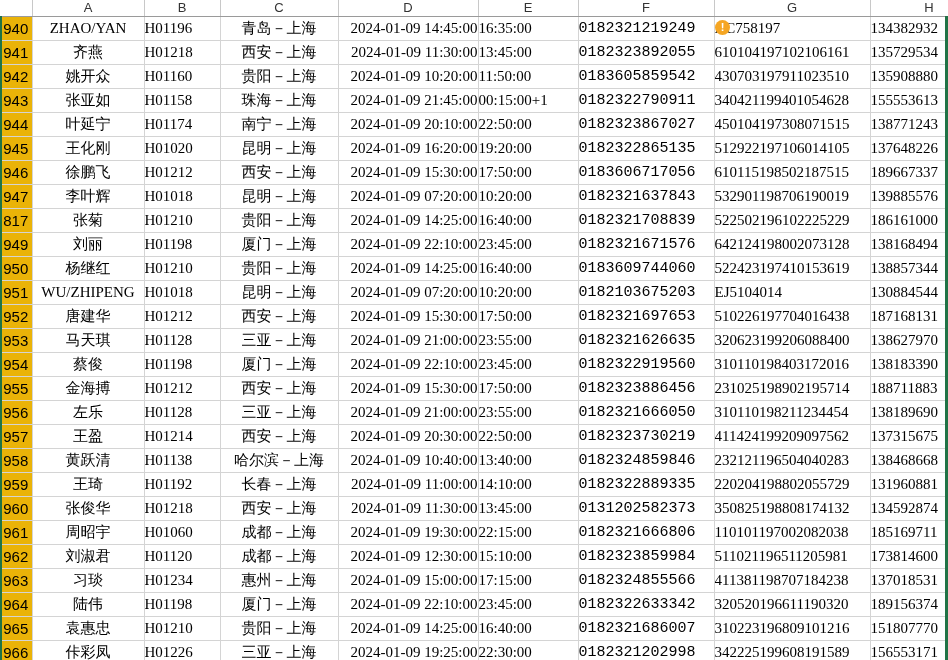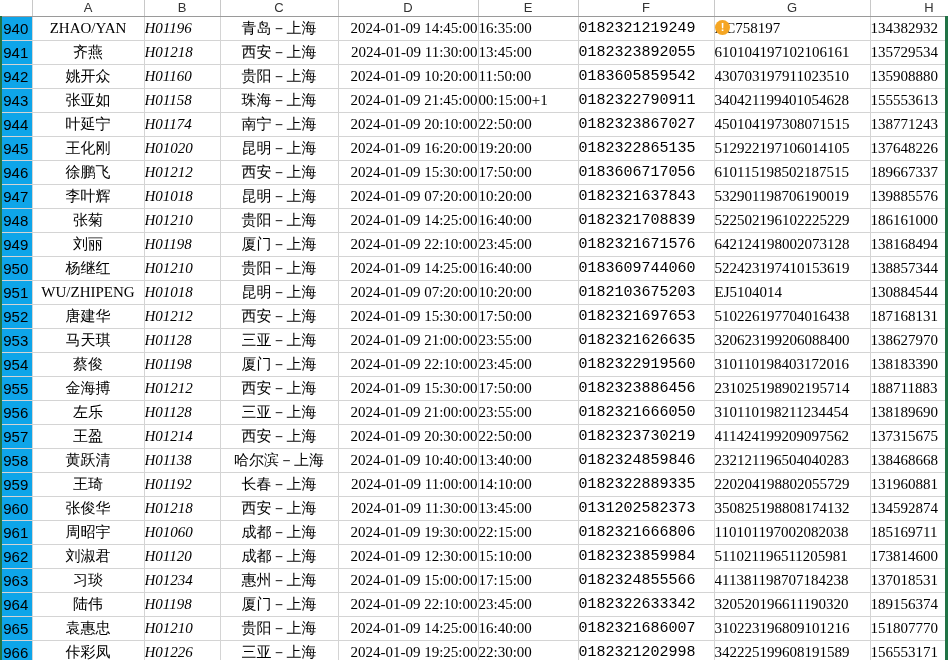--- a/index.html
+++ b/index.html
@@ -45,21 +45,21 @@
     text-align: center;
     font-size: 13px;
     color: #333;
     height: 16px;
     line-height: 16px;
     border-right: 1px solid #c8c8c8;
     border-bottom: 1px solid #9a9a9a;
     font-family: "Liberation Sans", sans-serif;
   }
   td.rowhead {
-    background: #0ea5e9;
+    background: #eab308;
     text-align: center;
     font-size: 14px;
     font-weight: bold;
     color: #000;
     font-family: "Liberation Sans", sans-serif;
     border-right: 1px solid #9a9a9a;
     border-bottom: 1px solid #d4d4d4;
     width: 32px;
   }
   
@@ -67,21 +67,21 @@
   col.c-a { width: 112px; }
   col.c-b { width: 76px; }
   col.c-c { width: 118px; }
   col.c-d { width: 140px; }
   col.c-e { width: 100px; }
   col.c-f { width: 136px; }
   col.c-g { width: 156px; }
   col.c-h { width: 118px; }
 
   td.cell-a { padding-left: 3px; text-align: center; }
-  td.cell-b { padding-left: 4px; text-align: left; font-style: italic; }
+  td.cell-b { padding-left: 4px; text-align: left; }
   td.cell-c { padding-left: 6px; text-align: center; }
   td.cell-d { padding-left: 10px; text-align: right; }
   td.cell-e { padding-left: 8px; text-align: left; }
   td.cell-f { padding-left: 4px; text-align: left; font-family: Liberation Mono, monospace; }
   td.cell-g { padding-left: 4px; text-align: left; }
   td.cell-h { padding-left: 4px; text-align: left; }
   
   #rightsel {
     position: absolute;
     top: 16px;
@@ -223,21 +223,21 @@
           <td class="cell-a">李叶辉</td>
           <td class="cell-b">H01018</td>
           <td class="cell-c">昆明－上海</td>
           <td class="cell-d">2024-01-09 07:20:00</td>
           <td class="cell-e">10:20:00</td>
           <td class="cell-f">0182321637843</td>
           <td class="cell-g">532901198706190019</td>
           <td class="cell-h">139885576</td>
         </tr>
         <tr>
-          <td class="rowhead">948</td>
+          <td class="rowhead">817</td>
           <td class="cell-a">张菊</td>
           <td class="cell-b">H01210</td>
           <td class="cell-c">贵阳－上海</td>
           <td class="cell-d">2024-01-09 14:25:00</td>
           <td class="cell-e">16:40:00</td>
           <td class="cell-f">0182321708839</td>
           <td class="cell-g">522502196102225229</td>
           <td class="cell-h">186161000</td>
         </tr>
         <tr>

